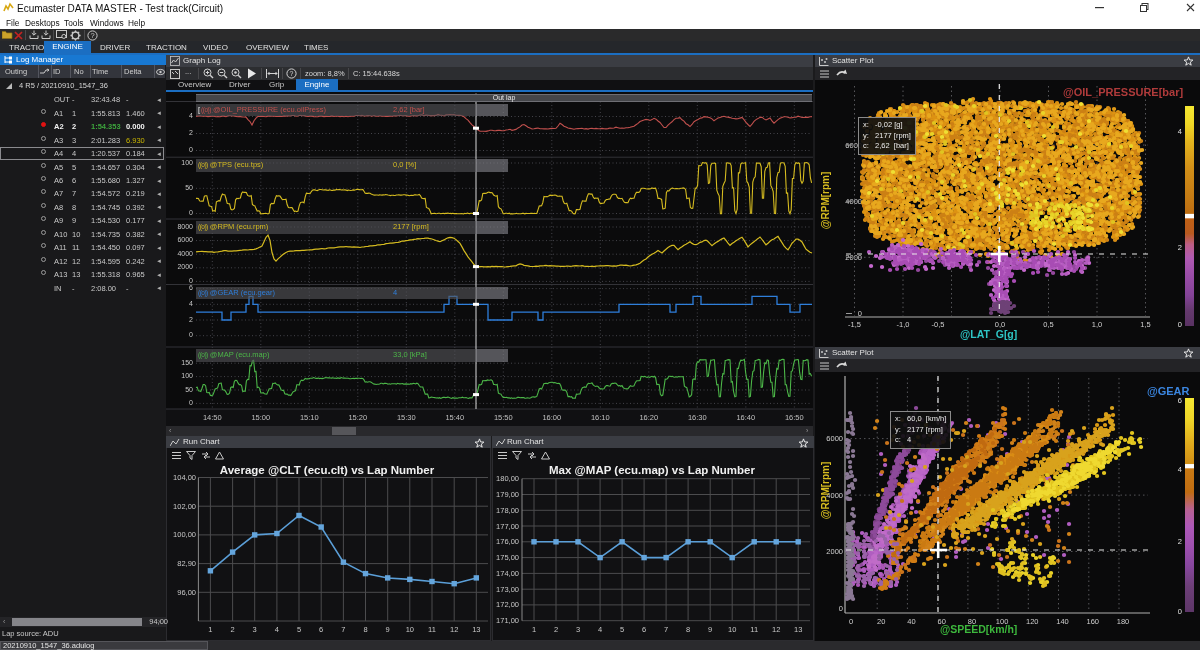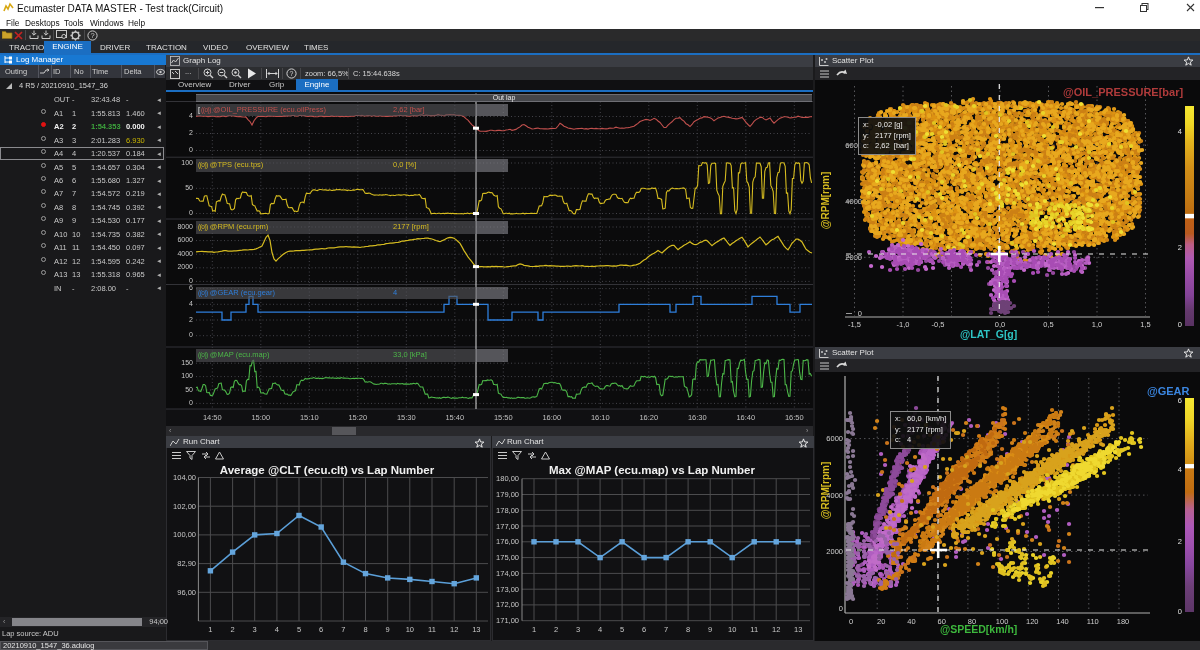--- a/index.html
+++ b/index.html
@@ -332,21 +332,21 @@
 <div class="abs" style="left:261px;top:68px;width:1px;height:11px;background:#47474a"></div>
 <svg class="icon" style="left:266px;top:69px" width="13" height="9">
     <path d="M0.5 0 v9 M12.5 0 v9 M2 4.5 h9 M2 4.5 l1.5 -1.5 M2 4.5 l1.5 1.5 M11 4.5 l-1.5 -1.5 M11 4.5 l-1.5 1.5" stroke="#d2d2d2" fill="none"></path>
   </svg>
 <div class="abs" style="left:282px;top:68px;width:1px;height:11px;background:#47474a"></div>
 <svg class="icon" style="left:286px;top:68px" width="11" height="11">
     <circle cx="5.5" cy="5.5" r="4.6" fill="none" stroke="#d2d2d2"></circle>
     <text x="5.5" y="8.2" font-size="7" fill="#d2d2d2" text-anchor="middle" font-family="Liberation Sans">?</text>
   </svg>
 <div class="abs" style="left:300px;top:68px;width:1px;height:11px;background:#47474a"></div>
-<span class="gtb" style="left:305px">zoom: 66,5%</span>
+<span class="gtb" style="left:305px">zoom: 8,8%</span>
 <div class="abs" style="left:348px;top:68px;width:1px;height:11px;background:#47474a"></div>
 <span class="gtb" style="left:353px">C: 15:44.638s</span>
 <span class="gtabtxt" style="left:178px">Overview</span>
 <span class="gtabtxt" style="left:229px">Driver</span>
 <span class="gtabtxt" style="left:269px">Grip</span>
 <span class="gtabact">Engine</span>
 <div class="blueline" style="left:166px;top:89.5px;width:647px"></div>
 <div id="gchart"></div>
 <div id="outlap">
     <span>Out lap</span>
@@ -545,21 +545,21 @@
 <div class="sylab" style="top:196.7px">4000</div>
 <div class="sylab" style="top:140.5px">6000</div>
 <div class="sxlab" style="left:837.0px;top:617px">0</div>
 <div class="sxlab" style="left:867.2px;top:617px">20</div>
 <div class="sxlab" style="left:897.4px;top:617px">40</div>
 <div class="sxlab" style="left:927.7px;top:617px">60</div>
 <div class="sxlab" style="left:957.9px;top:617px">80</div>
 <div class="sxlab" style="left:988.1px;top:617px">100</div>
 <div class="sxlab" style="left:1018.3px;top:617px">120</div>
 <div class="sxlab" style="left:1048.5px;top:617px">140</div>
-<div class="sxlab" style="left:1078.8px;top:617px">110</div>
+<div class="sxlab" style="left:1078.8px;top:617px">160</div>
 <div class="sxlab" style="left:1109.0px;top:617px">180</div>
 <div class="sylab2" style="top:603.5px">0</div>
 <div class="sylab2" style="top:547.0px">2000</div>
 <div class="sylab2" style="top:490.6px">4000</div>
 <div class="sylab2" style="top:434.1px">6000</div>
 
 <svg id="plots" width="1200" height="650" viewBox="0 0 1200 650">
 <g stroke="#44444a" stroke-width="1" stroke-dasharray="1 2.5">
       <line x1="212.3" y1="101.5" x2="212.3" y2="157.2"></line>
       <line x1="260.8" y1="101.5" x2="260.8" y2="157.2"></line>

